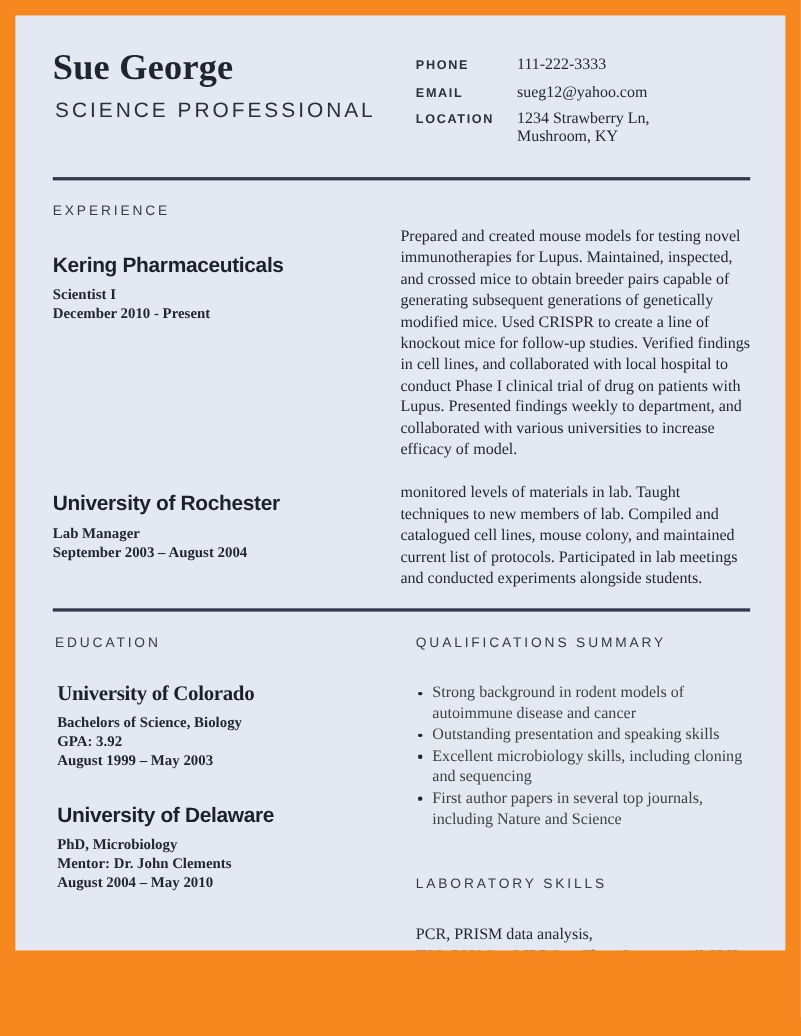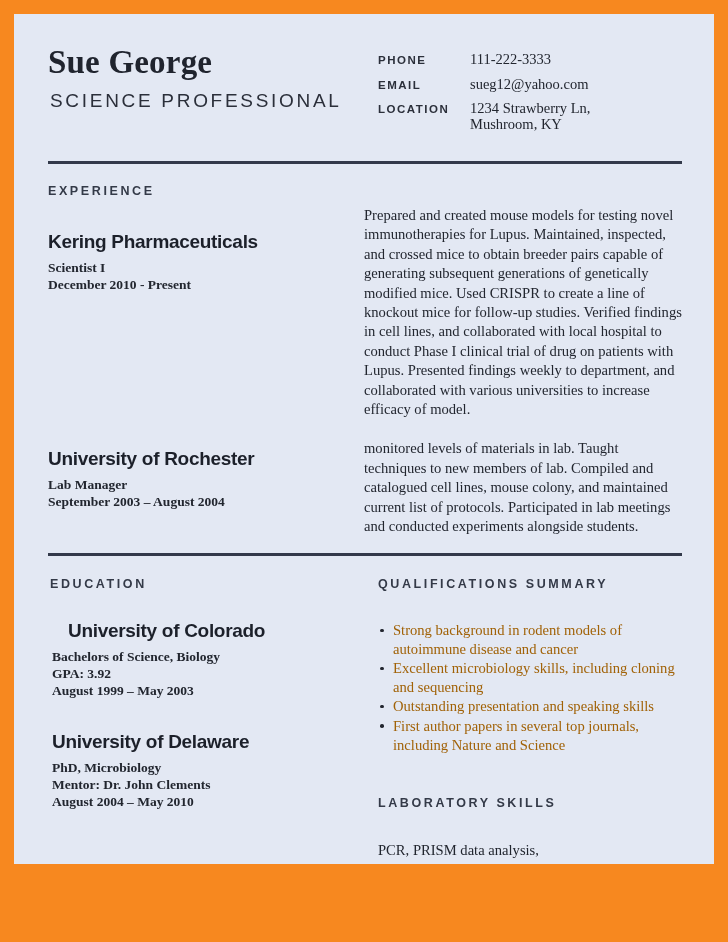--- a/index.html
+++ b/index.html
@@ -105,21 +105,21 @@
   }
   .col-right {
     position: absolute;
     left: 350px;
     width: 320px;
   }
 
   .section-head {
     font-family: "Liberation Sans", sans-serif;
     font-size: 12.5px;
-    font-weight: bold;
+    font-weight: normal;
     letter-spacing: 2.6px;
     color: #343a48;
     white-space: nowrap;
   }
 
   .org {
     font-family: "Liberation Sans", sans-serif;
     font-size: 19px;
     font-weight: bold;
     color: #1c202a;
@@ -146,21 +146,21 @@
   .bullets {
     margin: 0;
     padding: 0;
     list-style: none;
   }
   .bullets li {
     position: relative;
     padding-left: 15px;
     font-family: "Liberation Serif", serif;
     font-size: 14.6px;
-    color: #a16207;
+    color: #404040;
     line-height: 18.6px;
     margin-bottom: 1px;
   }
   .bullets li:before {
     content: "";
     position: absolute;
     left: 2px;
     top: 7.5px;
     width: 3.5px;
     height: 3.5px;
@@ -235,41 +235,41 @@
     <div class="body-text">Prepared and created mouse models for testing novel immunotherapies for Lupus. Maintained, inspected, and crossed mice to obtain breeder pairs capable of generating subsequent generations of genetically modified mice. Used CRISPR to create a line of knockout mice for follow-up studies. Verified findings in cell lines, and collaborated with local hospital to conduct Phase I clinical trial of drug on patients with Lupus. Presented findings weekly to department, and collaborated with various universities to increase efficacy of model.</div>
     <div class="body-text" style="margin-top:20px;">monitored levels of materials in lab. Taught techniques to new members of lab. Compiled and catalogued cell lines, mouse colony, and maintained current list of protocols. Participated in lab meetings and conducted experiments alongside students.</div>
   </div>
 
   <div class="rule mid"></div>
 
   <div class="col-left" style="top:563px;">
     <div class="section-head" style="margin-left:2px;">EDUCATION</div>
 
     <div style="margin-top:29px;">
-      <div class="org" style="margin-left:20px;">University of Colorado</div>
+      <div class="org" style="margin-left:4px;font-family:Liberation Serif, serif;">University of Colorado</div>
       <div class="meta" style="margin-top:6px;margin-left:4px;">Bachelors of Science, Biology</div>
       <div class="meta" style="margin-left:4px;">GPA: 3.92</div>
       <div class="meta" style="margin-left:4px;">August 1999 – May 2003</div>
     </div>
 
     <div style="margin-top:32px;">
       <div class="org" style="margin-left:4px;">University of Delaware</div>
       <div class="meta" style="margin-top:6px;margin-left:4px;">PhD, Microbiology</div>
       <div class="meta" style="margin-left:4px;">Mentor: Dr. John Clements</div>
       <div class="meta" style="margin-left:4px;">August 2004 – May 2010</div>
     </div>
   </div>
 
   <div class="col-right" style="top:563px;">
     <div class="section-head" style="margin-left:14px;">QUALIFICATIONS SUMMARY</div>
 
     <ul class="bullets" style="margin-top:30px;margin-left:14px;">
       <li>Strong background in rodent models of autoimmune disease and cancer</li>
+      <li>Outstanding presentation and speaking skills</li>
       <li>Excellent microbiology skills, including cloning and sequencing</li>
-      <li>Outstanding presentation and speaking skills</li>
       <li>First author papers in several top journals, including Nature and Science</li>
     </ul>
 
     <div class="section-head" style="margin-top:42px;margin-left:14px;">LABORATORY SKILLS</div>
 
     <div class="skills-text" style="margin-top:31px;margin-left:14px;">PCR, PRISM data analysis,
 IHC, RNASeq/MBDSeq, Flow Cytometry (LSRII,
 Fortessa), Histology, Cell Culture
 Mouse Colony maintenance, Microscopy
 Ex Vivo cell stimulation, Tumor implantation

